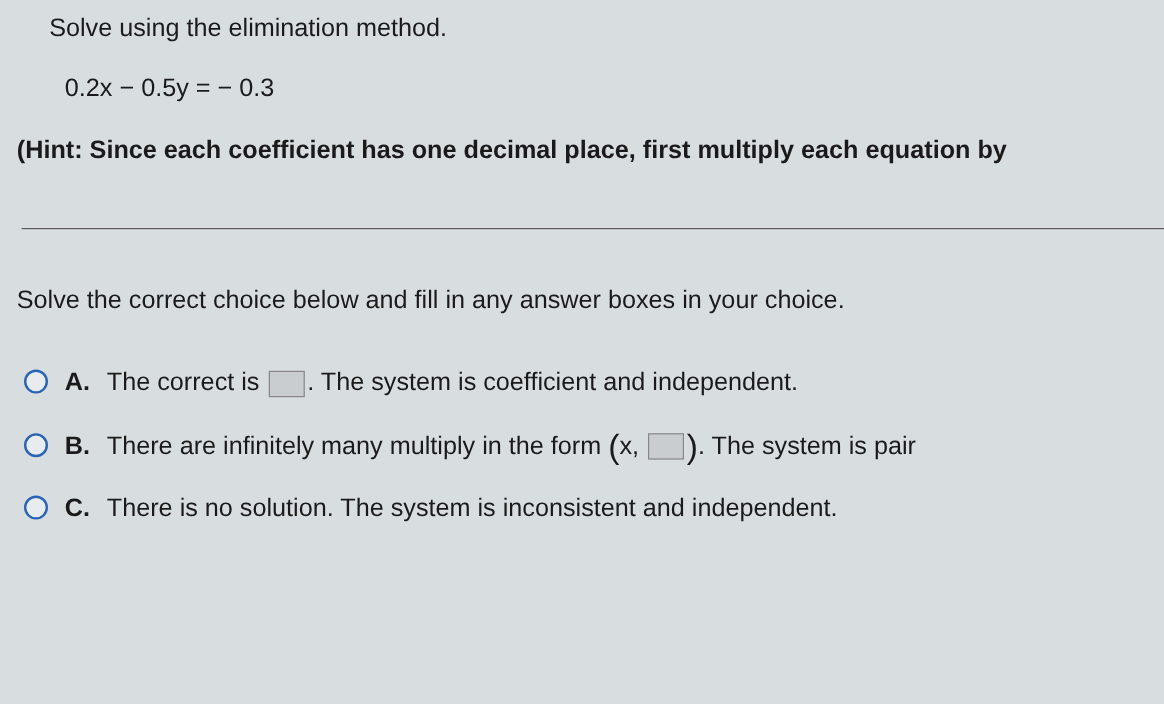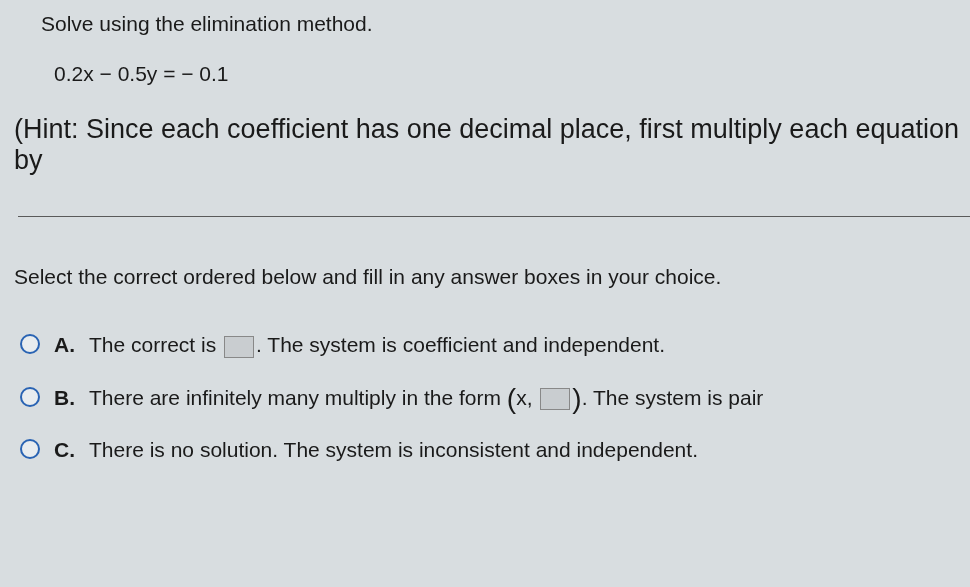--- a/index.html
+++ b/index.html
@@ -22,22 +22,23 @@
       margin-bottom: 24px;
       margin-left: 27px;
     }
     .equations {
       padding-left: 40px;
       font-size: 21px;
       margin-bottom: 26px;
       line-height: 1.35;
     }
     .hint {
-      font-size: 27px;
-      margin-bottom: 40px;
+      font-size: 21px;
+      margin-bottom: 52px;
+      font-weight: bold;
     }
     .divider {
       border: none;
       border-top: 1px solid #5a5a5a;
       margin-bottom: 48px;
       margin-left: 4px;
     }
     .select-prompt {
       font-size: 21px;
       margin-bottom: 42px;
@@ -88,28 +89,28 @@
       vertical-align: middle;
       line-height: 0;
     }
   </style>
 </head>
 <body>
 
 <div class="instruction">Solve using the elimination method.</div>
 
 <div class="equations">
-  <div>0.2x − 0.5y = − 0.1</div>
+  <div>0.2x − 0.5y = − 0.3</div>
 </div>
 
 <div class="hint">(Hint: Since each coefficient has one decimal place, first multiply each equation by</div>
 
 <hr class="divider">
 
-<div class="select-prompt">Select the correct ordered below and fill in any answer boxes in your choice.</div>
+<div class="select-prompt">Solve the correct choice below and fill in any answer boxes in your choice.</div>
 
 <div class="choices">
 
   <div class="choice">
     <div class="radio"></div>
     <span class="letter">A.</span>
     <div class="choice-text">
       <span>The correct is </span><span class="answer-box"></span><span>. The system is coefficient and independent.</span>
     </div>
   </div>

